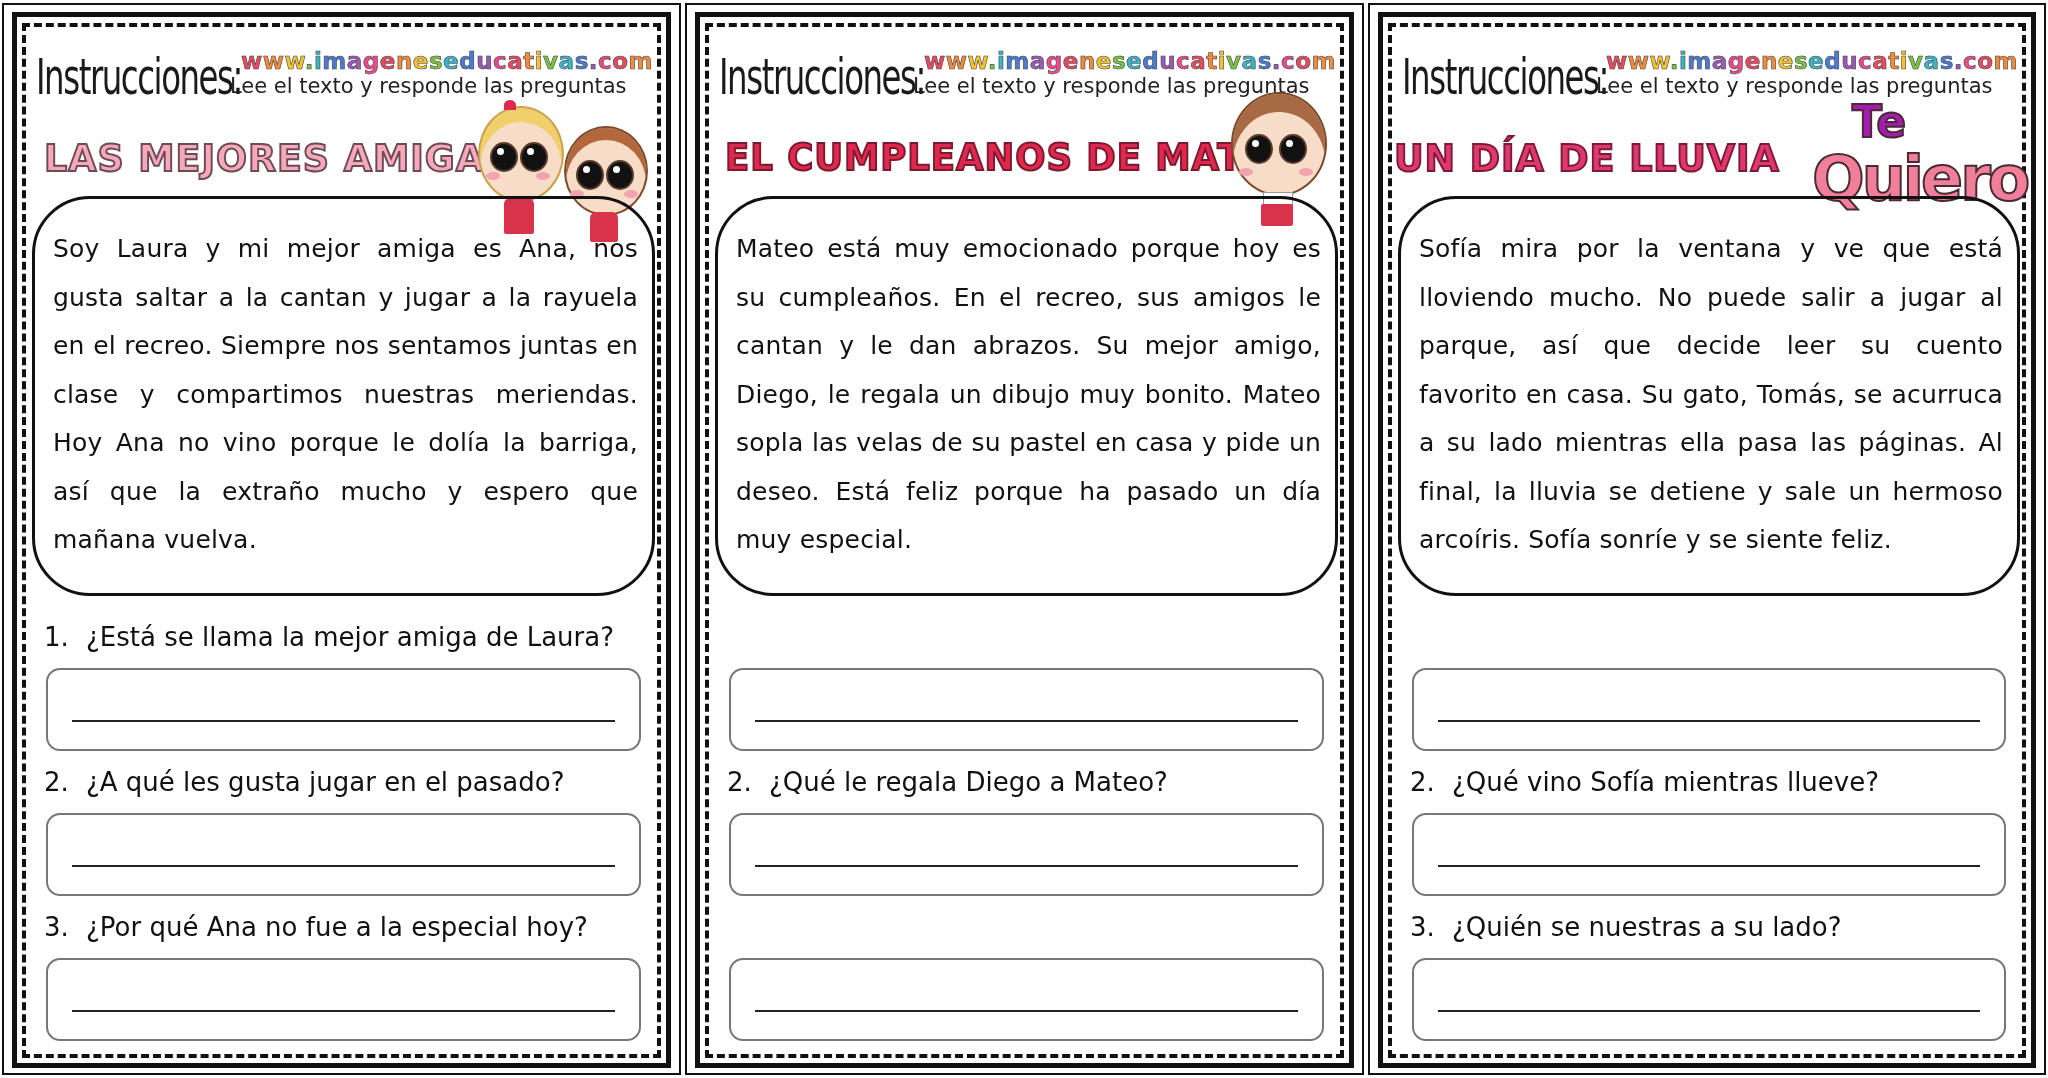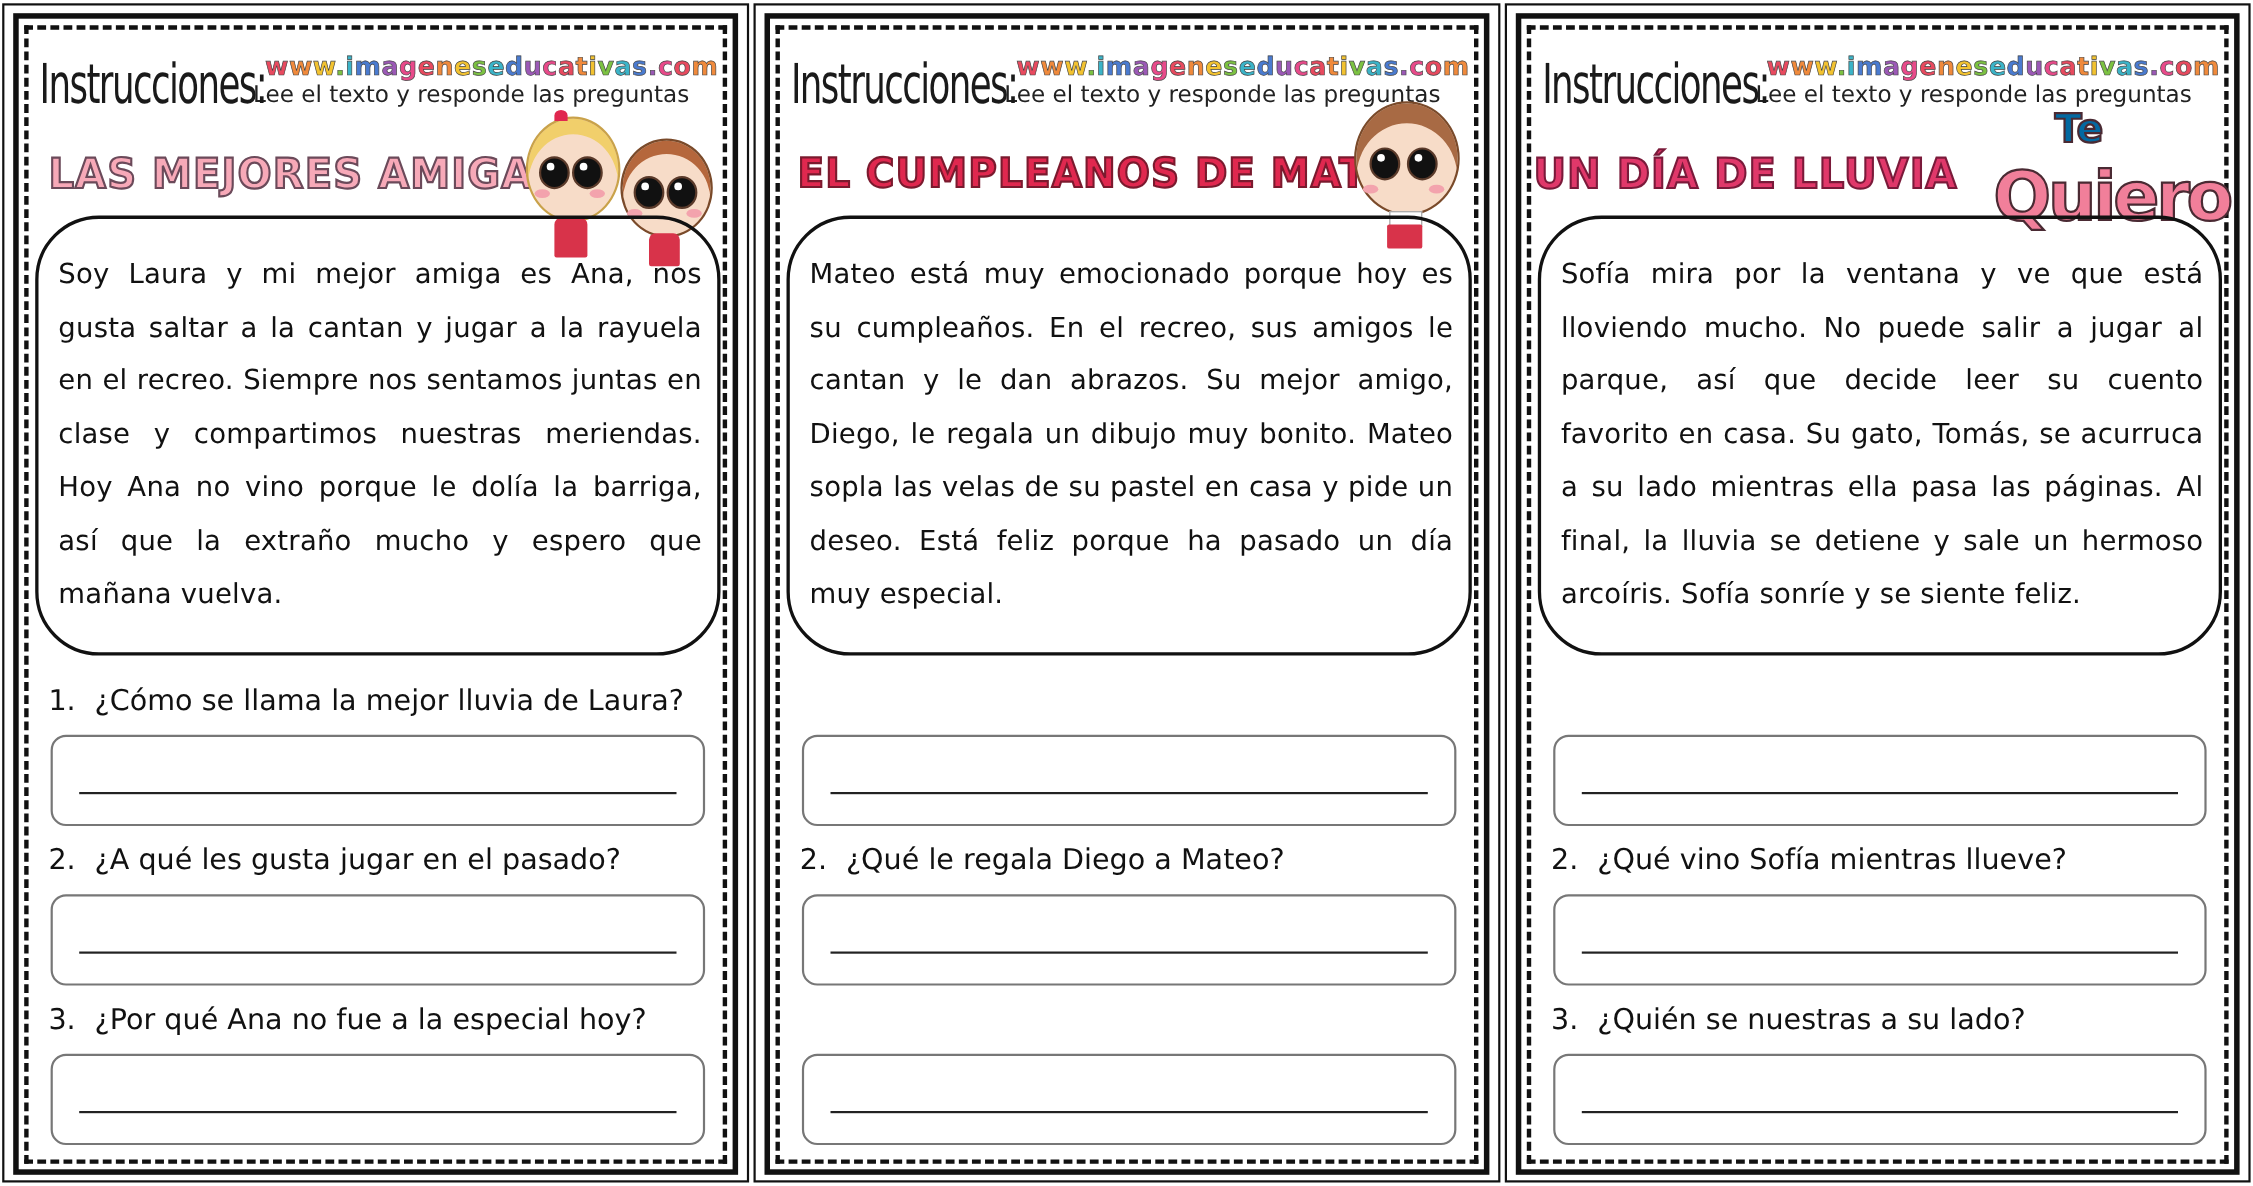--- a/index.html
+++ b/index.html
@@ -119,21 +119,21 @@
     <div class="eye" style="left:128px; top:60px;"></div>
     <div class="cheek" style="left:92px; top:90px;"></div>
     <div class="cheek" style="left:146px; top:90px;"></div>
     <div class="body-dress" style="left:112px; top:112px; width:28px; height:30px;"></div>
   </div>
 
   <div class="passage">
     <p>Soy Laura y mi mejor amiga es Ana, nos gusta saltar a la cantan y jugar a la rayuela en el recreo. Siempre nos sentamos juntas en clase y compartimos nuestras meriendas. Hoy Ana no vino porque le dolía la barriga, así que la extraño mucho y espero que mañana vuelva.</p>
   </div>
 
-  <div class="question" style="top:622px;"><span class="num">1.</span><span>¿Cómo se llama la mejor lluvia de Laura?</span></div>
+  <div class="question" style="top:622px;"><span class="num">1.</span><span>¿Está se llama la mejor amiga de Laura?</span></div>
   <div class="answer-box" style="top:668px;">
       <div class="answer-line"></div>
     </div>
 
   <div class="question" style="top:767px;"><span class="num">2.</span><span>¿A qué les gusta jugar en el pasado?</span></div>
   <div class="answer-box" style="top:813px;">
       <div class="answer-line"></div>
     </div>
 
   <div class="question" style="top:912px;"><span class="num">3.</span><span>¿Por qué Ana no fue a la especial hoy?</span></div>
@@ -188,21 +188,21 @@
   <div class="dashed"></div>
 
   <div class="instr">
     <span class="instr-label">Instrucciones:</span><span class="instr-text">Lee el texto y responde las preguntas</span>
   </div>
   <div class="website"><span style="color: rgb(232, 74, 95);">w</span><span style="color: rgb(240, 138, 60);">w</span><span style="color: rgb(242, 194, 48);">w</span><span style="color: rgb(124, 194, 66);">.</span><span style="color: rgb(59, 180, 200);">i</span><span style="color: rgb(74, 123, 208);">m</span><span style="color: rgb(155, 89, 182);">a</span><span style="color: rgb(232, 74, 138);">g</span><span style="color: rgb(232, 74, 95);">e</span><span style="color: rgb(240, 138, 60);">n</span><span style="color: rgb(242, 194, 48);">e</span><span style="color: rgb(124, 194, 66);">s</span><span style="color: rgb(59, 180, 200);">e</span><span style="color: rgb(74, 123, 208);">d</span><span style="color: rgb(155, 89, 182);">u</span><span style="color: rgb(232, 74, 138);">c</span><span style="color: rgb(232, 74, 95);">a</span><span style="color: rgb(240, 138, 60);">t</span><span style="color: rgb(242, 194, 48);">i</span><span style="color: rgb(124, 194, 66);">v</span><span style="color: rgb(59, 180, 200);">a</span><span style="color: rgb(74, 123, 208);">s</span><span style="color: rgb(155, 89, 182);">.</span><span style="color: rgb(232, 74, 138);">c</span><span style="color: rgb(232, 74, 95);">o</span><span style="color: rgb(240, 138, 60);">m</span></div>
 
   <div class="story-title" style="color:#e0386a; left:28px; -webkit-text-stroke:2px #7a1a3a;">UN DÍA DE LLUVIA</div>
 
   <div class="art" style="left:446px; top:100px; width:190px; height:110px;">
-    <div class="te-quiero" style="left:56px; top:0; font-size:36px; color:#0369a1;">Te</div>
+    <div class="te-quiero" style="left:40px; top:0; font-size:44px; color:#a21caf;">Te</div>
     <div class="te-quiero" style="left:0; top:48px; font-size:62px; letter-spacing:-3px;">Quiero</div>
   </div>
 
   <div class="passage">
     <p>Sofía mira por la ventana y ve que está lloviendo mucho. No puede salir a jugar al parque, así que decide leer su cuento favorito en casa. Su gato, Tomás, se acurruca a su lado mientras ella pasa las páginas. Al final, la lluvia se detiene y sale un hermoso arcoíris. Sofía sonríe y se siente feliz.</p>
   </div>
 
   <div class="answer-box" style="top:668px;">
       <div class="answer-line"></div>
     </div>

